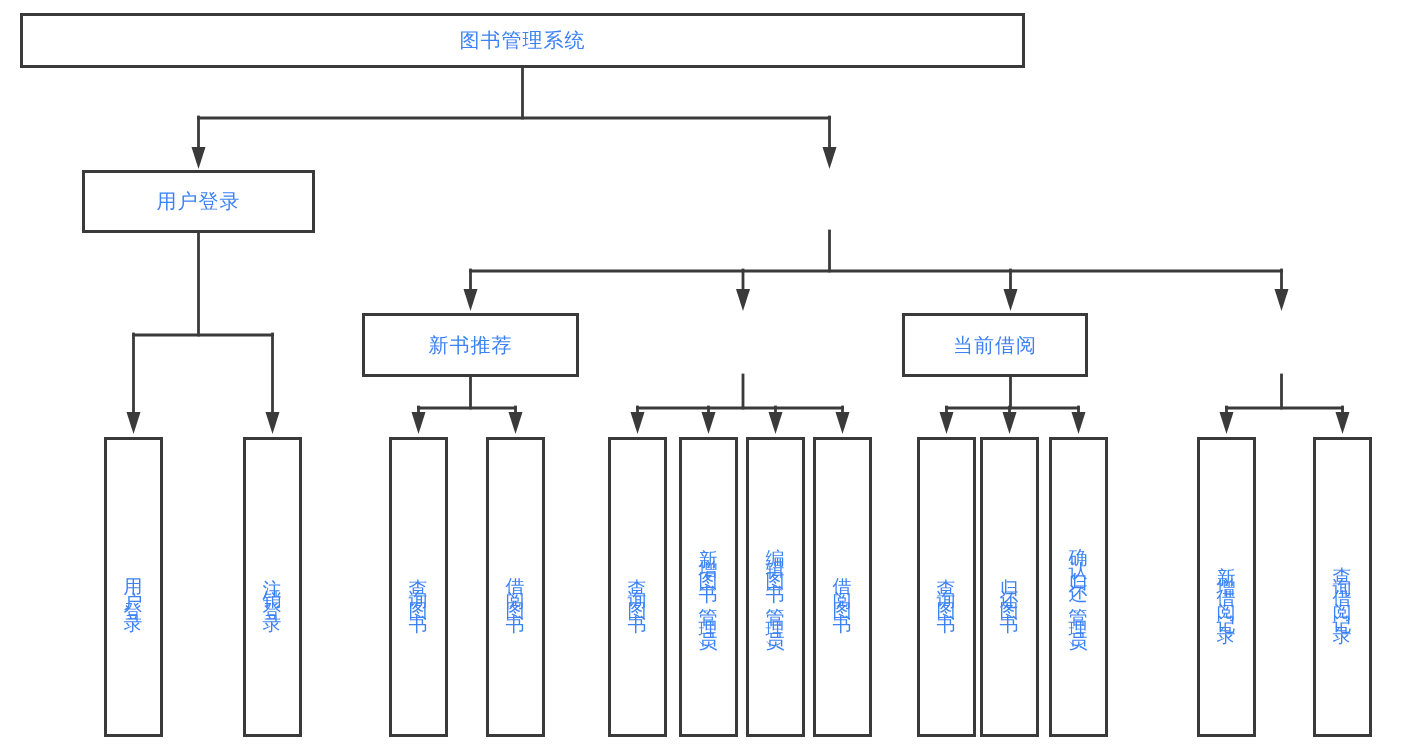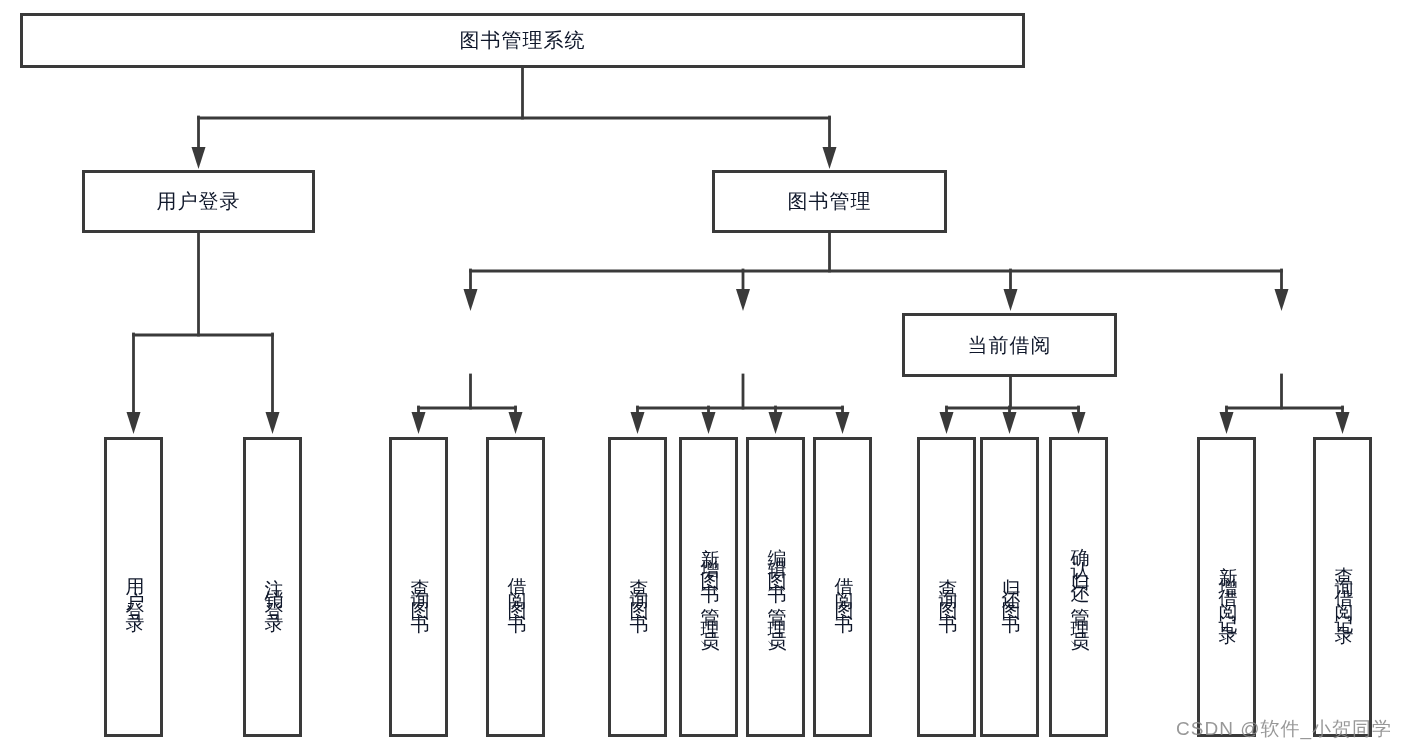--- a/index.html
+++ b/index.html
@@ -10,25 +10,24 @@
     font-family:"Liberation Sans","DejaVu Sans",sans-serif;
     overflow:hidden;
   }
   .connectors{position:absolute;left:0;top:0;z-index:1;}
   .box{
     position:absolute;
     box-sizing:border-box;
     border:3px solid #3a3a3a;
     background:#ffffff;
     display:flex;align-items:center;justify-content:center;
-    color:#0f172a;
+    color:#3b82f6;
     font-size:20px;
     z-index:2;
     letter-spacing:1px;
-    font-family:Liberation Mono, monospace;
   }
   .vbox{font-size:19px;}
   .vtext{
     writing-mode:vertical-rl;
     text-orientation:mixed;
     line-height:1;
     letter-spacing:12px;
     white-space:nowrap;
   }
   .watermark{
@@ -115,25 +114,25 @@
     </g>
   </svg>
 
   <div class="box" style="left:20px;top:13px;width:1005px;height:55px">
     <span>图书管理系统</span>
   </div>
 
   <div class="box" style="left:82px;top:170px;width:233px;height:63px">
     <span>用户登录</span>
   </div>
-  <div class="box" style="left:712px;top:170px;width:235px;height:63px">
-    <span>图书管理</span>
+
+  <div class="box" style="left:362px;top:313px;width:217px;height:64px">
+    <span>新书推荐</span>
   </div>
-
-  <div class="box" style="left:902px;top:313px;width:215px;height:64px">
+  <div class="box" style="left:902px;top:313px;width:186px;height:64px">
     <span>当前借阅</span>
   </div>
 
   <div class="box vbox" style="left:104px;top:437px;width:59px;height:300px">
     <span class="vtext">用户登录</span>
   </div>
   <div class="box vbox" style="left:243px;top:437px;width:59px;height:300px">
     <span class="vtext">注销登录</span>
   </div>
 
@@ -167,15 +166,14 @@
     <span class="vtext">确认归还（管理员）</span>
   </div>
 
   <div class="box vbox" style="left:1197px;top:437px;width:59px;height:300px">
     <span class="vtext">新增借阅记录</span>
   </div>
   <div class="box vbox" style="left:1313px;top:437px;width:59px;height:300px">
     <span class="vtext">查询借阅记录</span>
   </div>
 
-  <div class="watermark">CSDN @软件_小贺同学</div>
 
 </div>
 
 </body></html>

